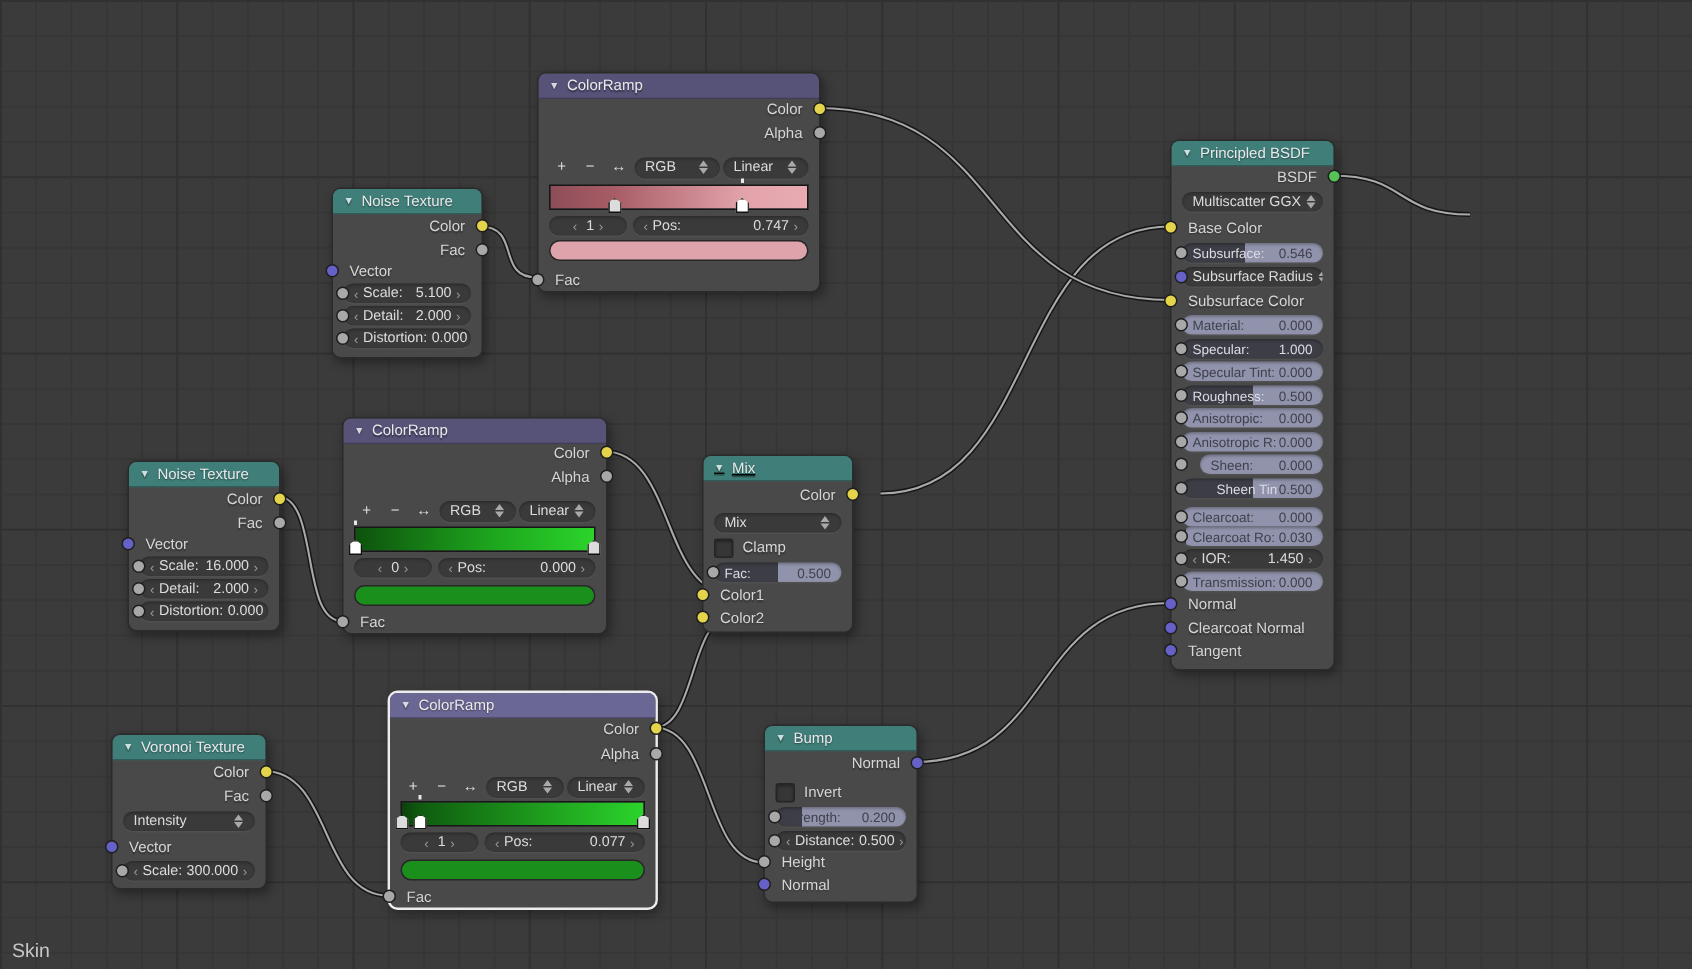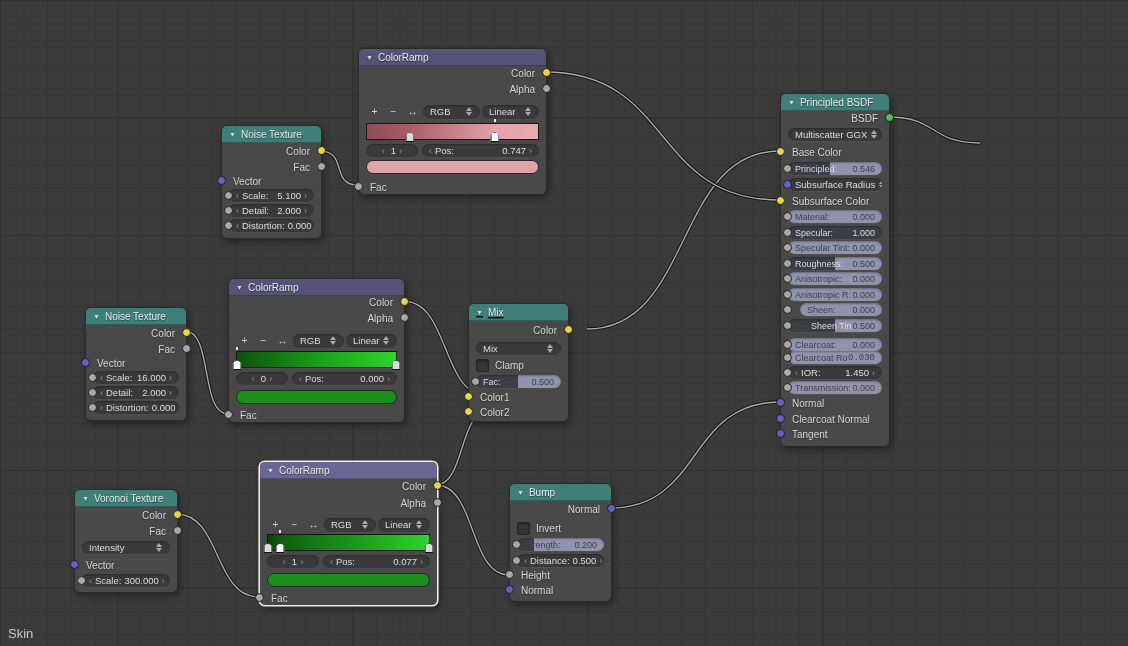--- a/index.html
+++ b/index.html
@@ -470,21 +470,21 @@
           <span class="ud"></span>
         </span>
       </div>
     <div class="row" style="top:51px;">
         <span class="sk l" style="background: rgb(227, 212, 75);"></span>
         <span class="lab">Base Color</span>
       </div>
     <div class="frow" style="top:68px;">
         <span class="sk l" style="top: 7px; background: rgb(168, 168, 168);"></span>
       <span class="pill slider" style="background: linear-gradient(to right, rgb(60, 61, 69) 0%, rgb(60, 61, 69) 45%, rgb(144, 147, 171) 45%, rgb(144, 147, 171) 100%);">
-          <span class="s-label" style="color: rgb(218, 220, 228);">Principled:</span>
+          <span class="s-label" style="color: rgb(218, 220, 228);">Subsurface:</span>
           <span class="s-value" style="color: rgb(63, 65, 78);">0.546</span>
         </span>
       </div>
     <div class="frow" style="top:84px;">
         <span class="sk l" style="top: 7px; background: rgb(101, 97, 198);"></span>
       <span class="pill dd">
           <span>Subsurface Radius</span>
           <span class="sp"></span>
           <span class="ud"></span>
         </span>
@@ -554,21 +554,21 @@
         <span class="sk l" style="top: 7px; background: rgb(168, 168, 168);"></span>
       <span class="pill slider" style="background: linear-gradient(to right, rgb(60, 61, 69) 0%, rgb(60, 61, 69) 0%, rgb(144, 147, 171) 0%, rgb(144, 147, 171) 100%);">
           <span class="s-label" style="color: rgb(63, 65, 78);">Clearcoat:</span>
           <span class="s-value" style="color: rgb(63, 65, 78);">0.000</span>
         </span>
       </div>
     <div class="frow" style="top:257px;">
         <span class="sk l" style="top: 7px; background: rgb(168, 168, 168);"></span>
       <span class="pill slider" style="background: linear-gradient(to right, rgb(60, 61, 69) 0%, rgb(60, 61, 69) 3%, rgb(144, 147, 171) 3%, rgb(144, 147, 171) 100%);">
           <span class="s-label" style="color: rgb(63, 65, 78);">Clearcoat Ro:</span>
-          <span class="s-value" style="color: rgb(63, 65, 78); font-family: Liberation Mono, monospace;">0.030</span>
+          <span class="s-value" style="color: rgb(63, 65, 78);">0.030</span>
         </span>
       </div>
     <div class="frow" style="top:272px;">
         <span class="sk l" style="top: 7px; background: rgb(168, 168, 168);"></span>
       <span class="pill nf">
           <span>IOR:</span>
           <span class="sp"></span>
           <span class="val">1.450</span>
         </span>
       </div>

